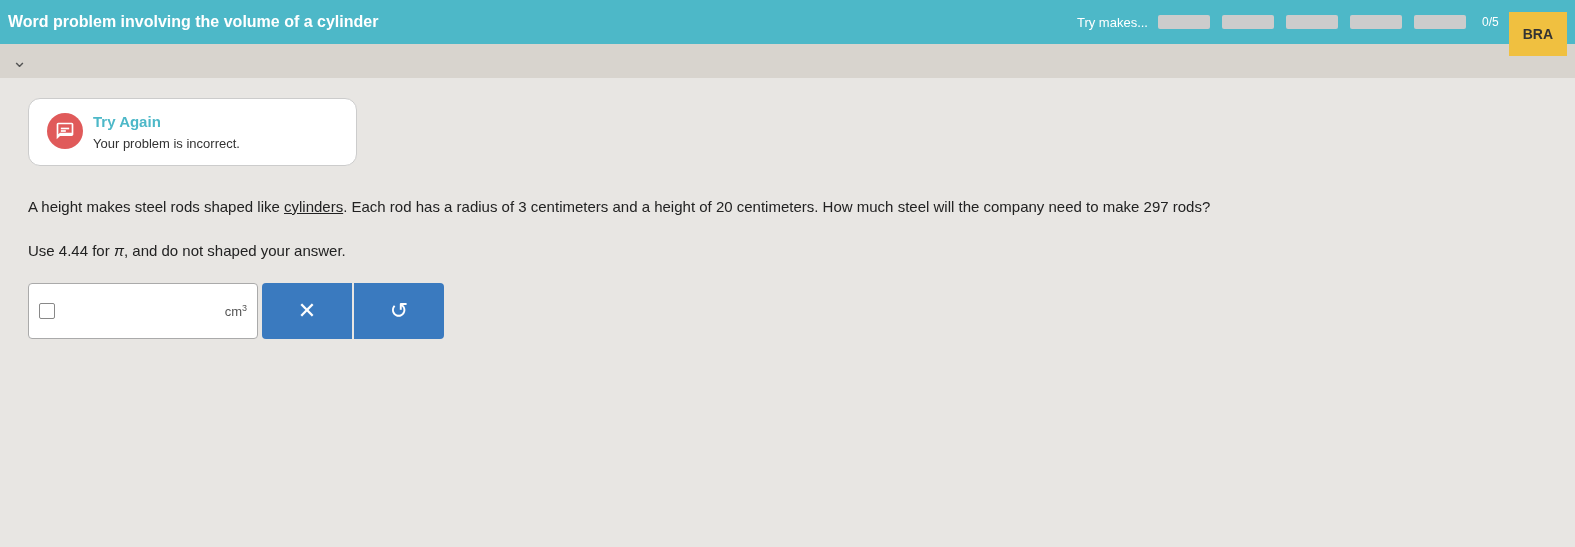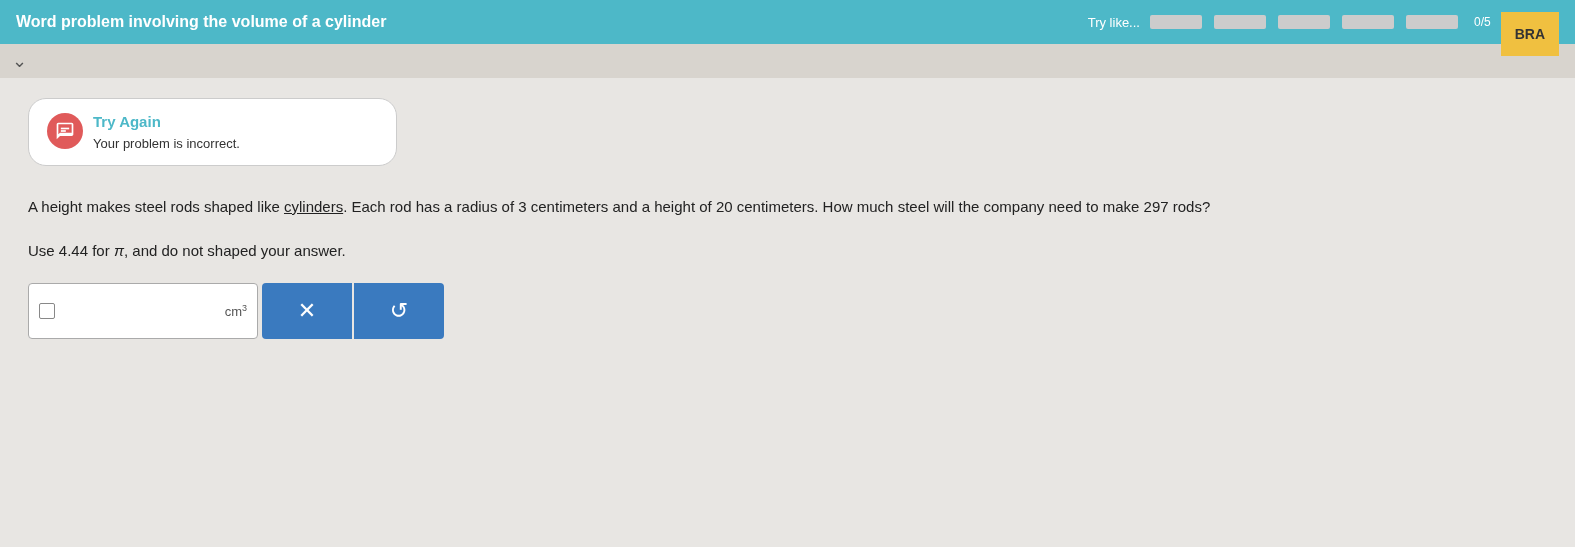--- a/index.html
+++ b/index.html
@@ -11,21 +11,21 @@
       overflow: hidden;
     }
 
     
     .header {
       background: #4db8c8;
       height: 44px;
       display: flex;
       align-items: center;
       justify-content: space-between;
-      padding: 0 16px;
+      padding: 0 8px;
     }
     .header-title {
       font-size: 16px;
       font-weight: bold;
       color: #fff;
     }
     .header-right {
       display: flex;
       align-items: center;
       gap: 10px;
@@ -83,23 +83,23 @@
       min-height: 469px;
     }
 
     
     .try-again-box {
       display: flex;
       align-items: flex-start;
       gap: 10px;
       background: #fff;
       border: 1.5px solid #ccc;
-      border-radius: 18px;
+      border-radius: 12px;
       padding: 14px 18px;
-      width: 369px;
+      width: 329px;
       margin-bottom: 28px;
     }
     .try-again-icon {
       width: 36px;
       height: 36px;
       background: #e05a5a;
       border-radius: 50%;
       display: flex;
       align-items: center;
       justify-content: center;
@@ -217,21 +217,21 @@
       font-size: 22px;
       color: #fff;
     }
   </style>
 </head>
 <body>
 
 <div class="header">
   <span class="header-title">Word problem involving the volume of a cylinder</span>
   <div class="header-right">
-    <span class="try-again-label">Try like...</span>
+    <span class="try-again-label">Try makes...</span>
     <div class="progress-bar-container">
       <div class="progress-segment"></div>
       <div class="progress-segment"></div>
       <div class="progress-segment"></div>
       <div class="progress-segment"></div>
       <div class="progress-segment"></div>
       <span class="progress-count">0/5</span>
     </div>
     <button class="bra-button">BRA</button>
   </div>

